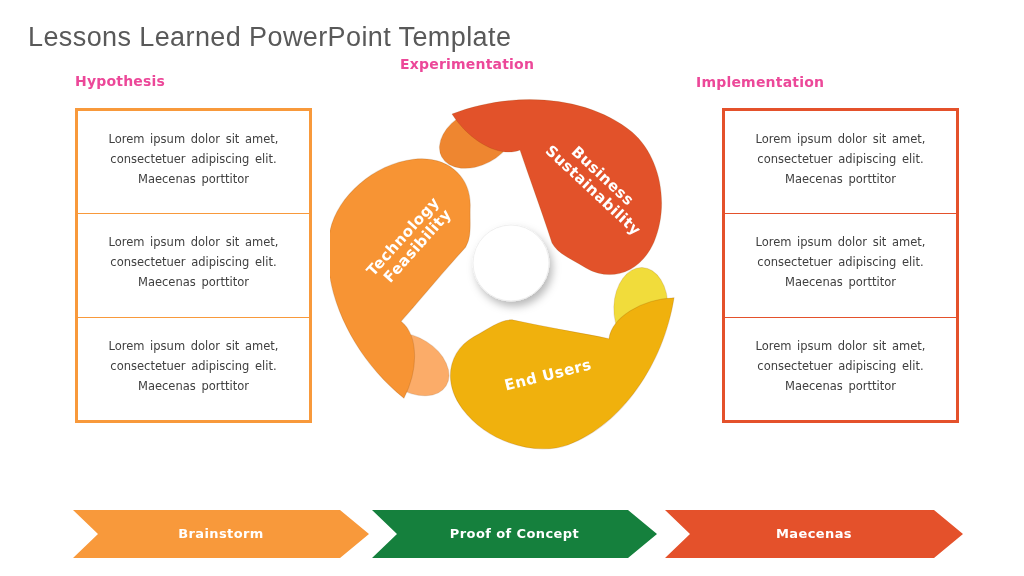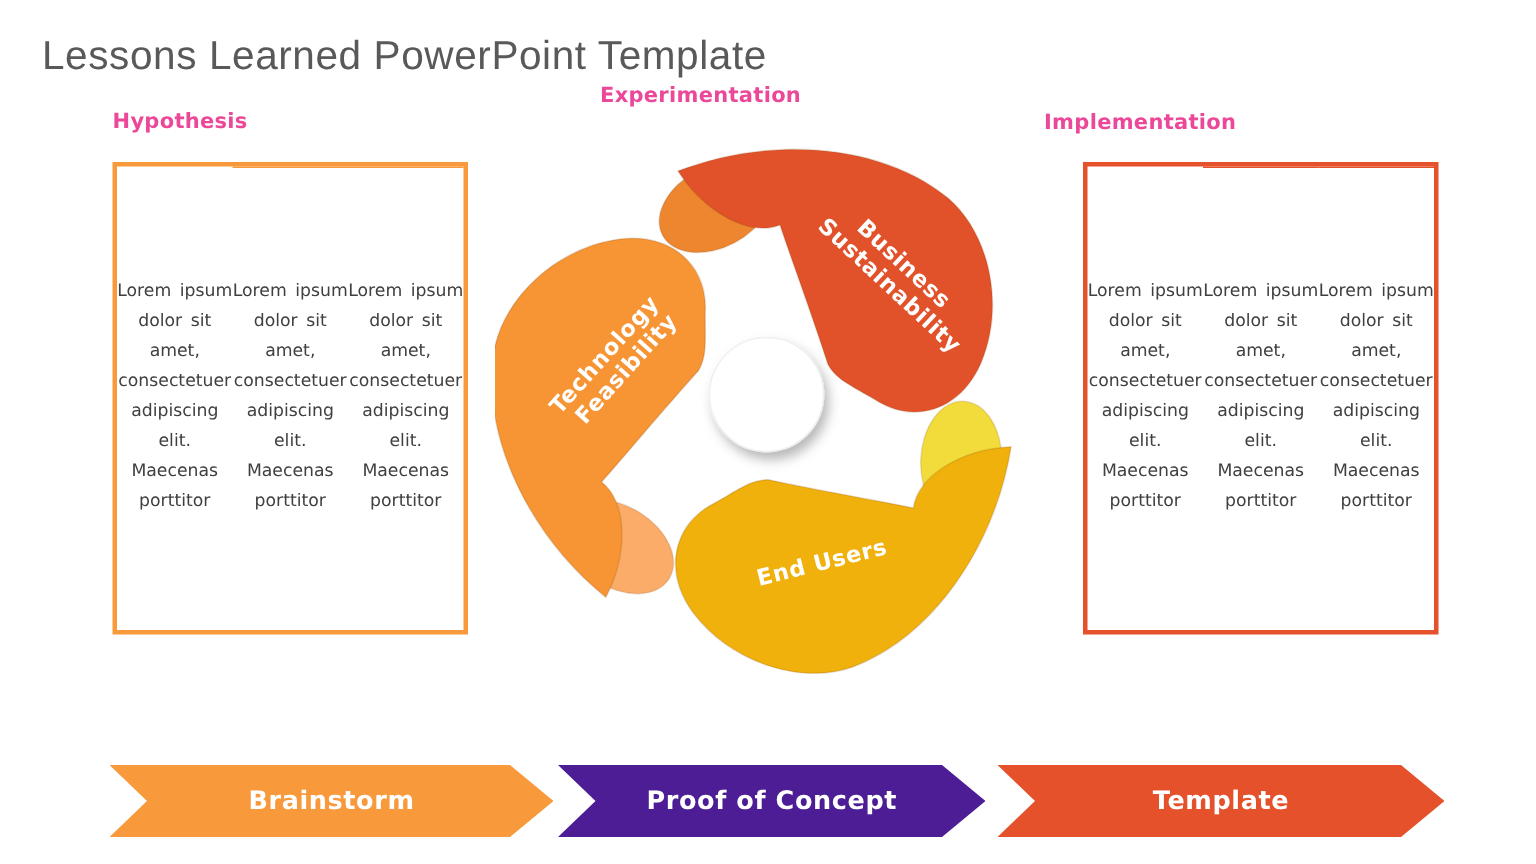--- a/index.html
+++ b/index.html
@@ -15,21 +15,21 @@
   .col-header {
     position:absolute; font-size:14px; font-weight:bold; color:#ec4899;
     text-align:left; letter-spacing:0.2px;
   }
   .col-header.hyp  { left:75px;  width:237px; top:73px; }
   .col-header.exp  { left:400px; width:234px; top:56px; }
   .col-header.impl { left:696px; width:236px; top:74px; }
 
   .textbox {
     position:absolute; top:108px; width:237px; height:315px;
-    box-sizing:border-box; display:flex; flex-direction:row; background:#fff;
+    box-sizing:border-box; display:flex; flex-direction:column; background:#fff;
   }
   .textbox.left  { left:75px;  border:3px solid #F8993B; }
   .textbox.right { left:722px; border:3px solid #E4512B; }
   .trow {
     flex:1; display:flex; flex-direction:column; align-items:center;
     justify-content:center; padding-bottom:6px; text-align:center;
   }
   .textbox.left  .trow + .trow { border-top:1.5px solid #F8993B; }
   .textbox.right .trow + .trow { border-top:1.5px solid #E4512B; }
   .trow span {
@@ -39,26 +39,26 @@
   svg.diagram { position:absolute; left:330px; top:86px; }
   svg .blade { stroke:rgba(120,60,0,0.18); stroke-width:1; }
   svg .lobe  { stroke:rgba(120,60,0,0.15); stroke-width:1; }
   svg .blade-label {
     fill:#ffffff; font-family:"DejaVu Sans", sans-serif;
     font-size:15px; font-weight:bold; letter-spacing:0.5px;
   }
 
   .parrow {
     position:absolute; top:510px; height:48px;
-    color:#ffffff; font-weight:bold; font-size:17px; letter-spacing:0.4px;
+    color:#ffffff; font-weight:bold; font-size:13px; letter-spacing:0.4px;
     text-align:center; line-height:48px;
     clip-path: polygon(0 0, calc(100% - 29px) 0, 100% 50%, calc(100% - 29px) 100%, 0 100%, 25px 50%);
   }
   .parrow.a1 { left:73px;  width:296px; background:#F8993B; }
-  .parrow.a2 { left:372px; width:285px; background:#4c1d95; }
+  .parrow.a2 { left:372px; width:285px; background:#15803d; }
   .parrow.a3 { left:665px; width:298px; background:#E4512B; }
 </style>
 </head>
 <body>
 
 <div class="slide">
 
   <div class="title">Lessons Learned PowerPoint Template</div>
 
   <div class="col-header hyp">Hypothesis</div>
@@ -131,16 +131,16 @@
     <circle cx="181" cy="177" r="38" fill="#ffffff" stroke="#efefef" stroke-width="1" filter="url(#circShadow)"></circle>
   </svg>
 
   <div class="parrow a1">
     <span>Brainstorm</span>
   </div>
   <div class="parrow a2">
     <span>Proof of Concept</span>
   </div>
   <div class="parrow a3">
-    <span>Template</span>
+    <span>Maecenas</span>
   </div>
 
 </div>
 
 </body></html>

